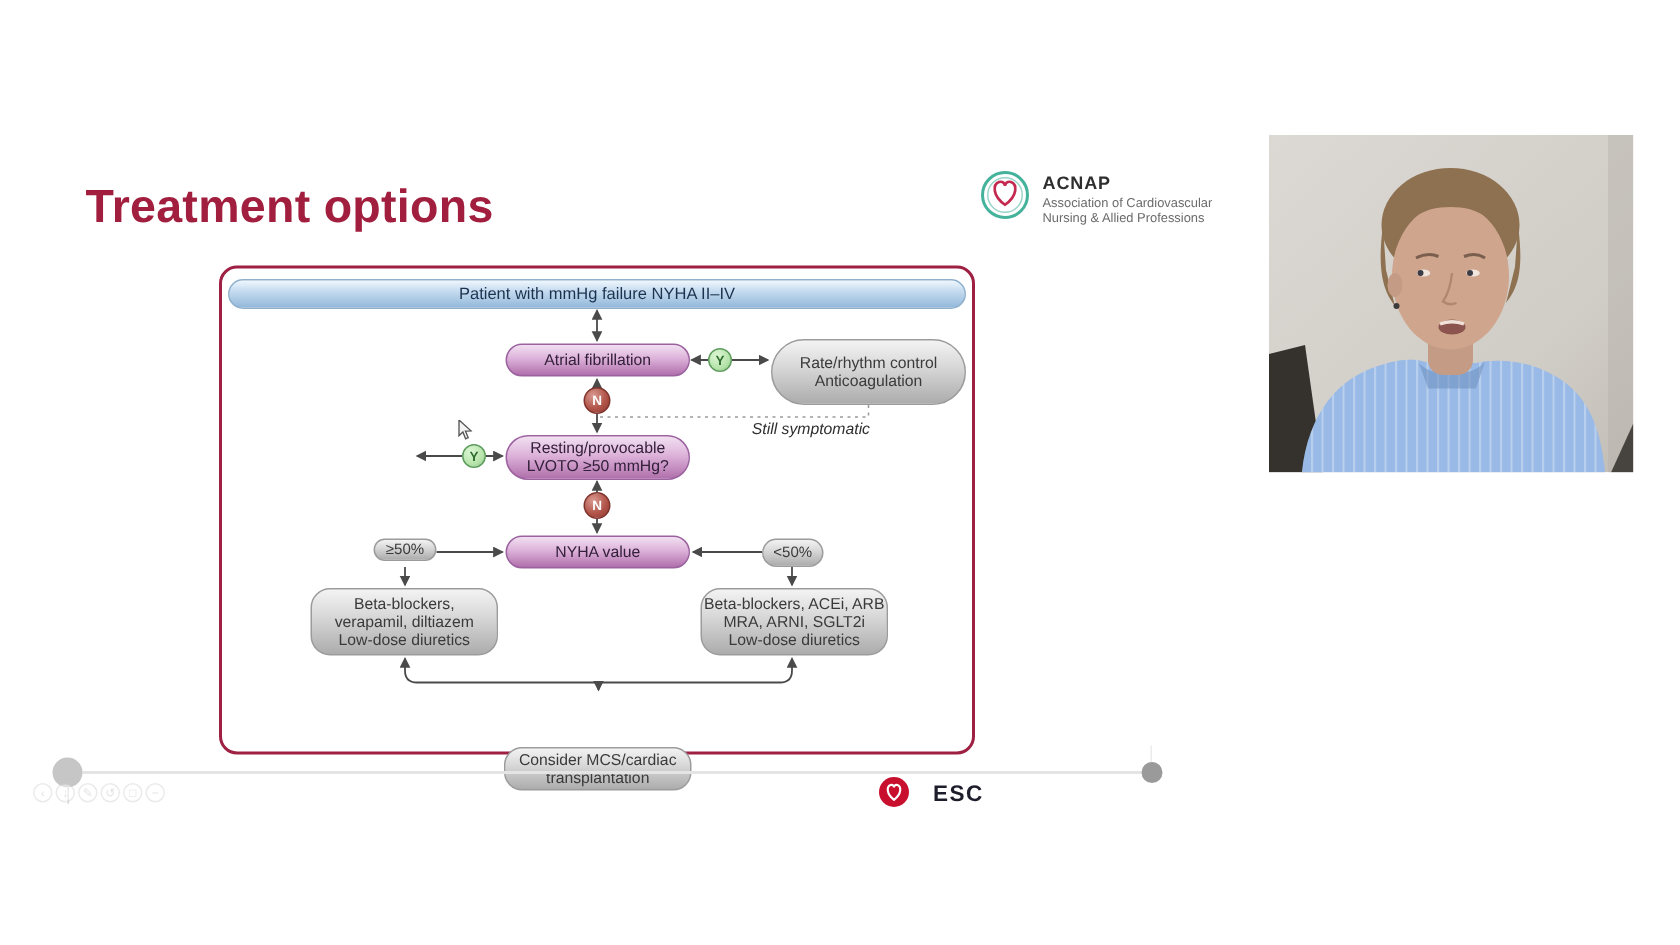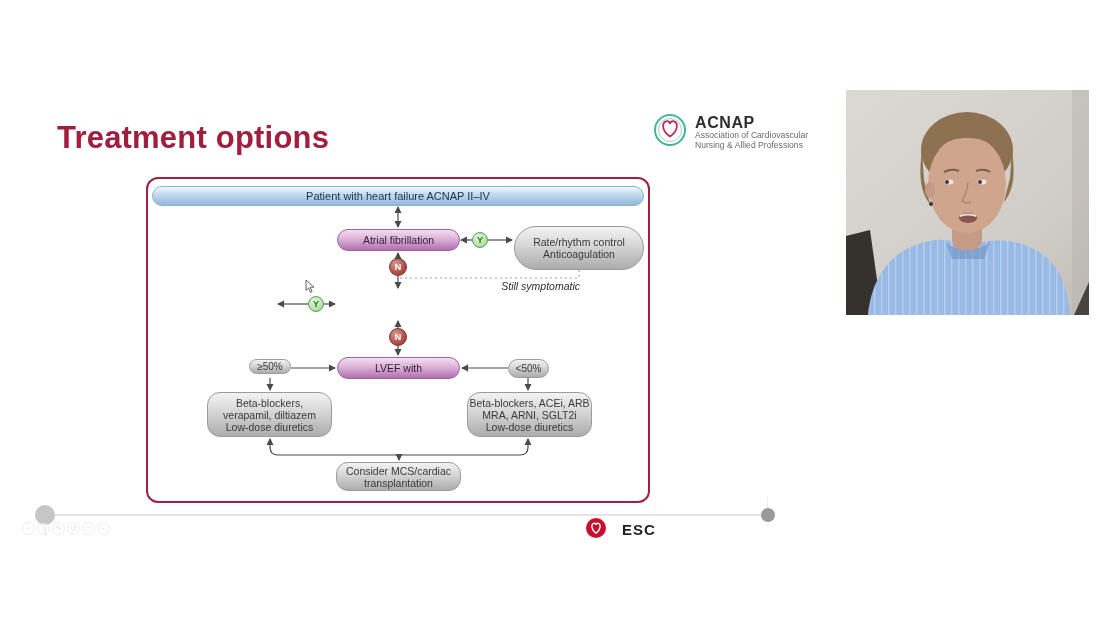--- a/index.html
+++ b/index.html
@@ -5,36 +5,36 @@
   html,body{margin:0;padding:0;}
   body{width:1120px;height:630px;position:relative;background:#ffffff;overflow:hidden;
        font-family:"Liberation Sans",sans-serif;}
   .abs{position:absolute;}
 
   
   .slide-title{left:57px;top:120px;font-size:31px;font-weight:bold;color:#A11E3E;letter-spacing:.2px;}
 
   
   .acnap{left:652px;top:112px;display:flex;align-items:center;gap:7px;}
-  .acnap-text .nm{font-size:16px;font-weight:bold;color:#2e2e2e;letter-spacing:.6px;line-height:15px;}
+  .acnap-text .nm{font-size:12px;font-weight:bold;color:#2e2e2e;letter-spacing:.6px;line-height:15px;}
   .acnap-text .sub{font-size:8.6px;color:#6b6b6b;line-height:10px;}
 
   
   .flowchart{left:146px;top:177px;width:504px;height:326px;font-size:10.5px;color:#333;}
   .panel-border{position:absolute;inset:0;border:2px solid #9E2043;border-radius:12px;pointer-events:none;}
   .fc-box{position:absolute;display:flex;flex-direction:column;align-items:center;justify-content:center;
           text-align:center;line-height:12px;box-sizing:border-box;}
   .bluebox{background:linear-gradient(180deg,#f0f7fd 0%,#c9def1 35%,#93b8da 100%);
            border:1px solid #8fb0cc;border-radius:11px;color:#1c3350;font-size:11px;}
   .pbox{background:linear-gradient(180deg,#f1e0f1 0%,#ddb2da 45%,#b070ab 100%);
         border:1px solid #9c62a0;color:#33203a;}
   .gbox{background:linear-gradient(180deg,#f3f3f3 0%,#d9d9d9 40%,#acacac 100%);
         border:1px solid #9b9b9b;color:#3a3a3a;}
   .stadium{border-radius:999px;}
-  .r12{border-radius:12px;}
+  .r12{border-radius:12px;margin-top:36px;}
   .r14{border-radius:13px;}
   .yn{position:absolute;width:16px;height:16px;border-radius:50%;display:flex;align-items:center;
       justify-content:center;font-size:9px;font-weight:bold;box-sizing:border-box;}
   .yes{background:radial-gradient(circle at 35% 30%,#ddf7d6 0%,#b7e4ab 60%,#93c98a 100%);
        border:1px solid #5d9c5d;color:#2f6e2f;}
   .no{width:18px;height:18px;background:radial-gradient(circle at 35% 30%,#d99a91 0%,#b2554a 55%,#8e382f 100%);
       border:1px solid #7e332c;color:#fff;}
   .stillsym{font-style:italic;font-size:10.5px;color:#2f2f2f;text-align:right;}
 
   .esc-chip{display:flex;align-items:center;gap:15px;background:#ffffff;padding:0 3px;margin-top:28px;}
@@ -104,21 +104,21 @@
       <line x1="362" y1="191" x2="316" y2="191" marker-end="url(#ah)"></line>
 
       <line x1="124" y1="201" x2="124" y2="213" marker-end="url(#ah)"></line>
       <line x1="382" y1="201" x2="382" y2="213" marker-end="url(#ah)"></line>
 
       <path d="M124,262 V270 Q124,278 132,278 H374 Q382,278 382,270 V262" marker-start="url(#ah)" marker-end="url(#ah)"></path>
       <line x1="253" y1="278" x2="253" y2="283" marker-end="url(#ah)"></line>
     </g>
   </svg>
 
-  <div class="fc-box bluebox" style="left:6px;top:9px;width:492px;height:20px;">Patient with heart failure  ACNAP II–IV</div>
+  <div class="fc-box bluebox" style="left:6px;top:9px;width:492px;height:20px;">Patient with mmHg failure  NYHA II–IV</div>
 
   <div class="fc-box pbox stadium" style="left:191px;top:52px;width:123px;height:22px;">Atrial fibrillation</div>
 
   <div class="yn yes" style="left:326px;top:55px;">Y</div>
 
   <div class="fc-box gbox stadium" style="left:368px;top:49px;width:130px;height:44px;">
     <span>Rate/rhythm control</span>
     <span>Anticoagulation</span>
   </div>
 
@@ -126,26 +126,30 @@
 
   <div class="abs stillsym" style="left:280px;top:103px;width:154px;">Still symptomatic</div>
 
   <svg class="abs" style="left:159px;top:103px;" width="10" height="14" viewBox="0 0 10 14">
     <path d="M1,0 L1,10.5 L3.6,8 L5.4,12.5 L7.1,11.7 L5.3,7.4 L9,7.2 Z" fill="#f4f4f4" stroke="#555" stroke-width="0.9"></path>
   </svg>
 
 
   <div class="yn yes" style="left:162px;top:119px;">Y</div>
 
+  <div class="fc-box pbox stadium" style="left:191px;top:113px;width:123px;height:30px;">
+    <span>Resting/provocable</span>
+    <span>LVOTO ≥50 mmHg?</span>
+  </div>
 
   <div class="yn no" style="left:243px;top:151px;">N</div>
 
   <div class="fc-box gbox stadium" style="left:103px;top:182px;width:42px;height:15px;font-size:10px;">≥50%</div>
 
-  <div class="fc-box pbox stadium" style="left:191px;top:180px;width:123px;height:22px;">LVEF with</div>
+  <div class="fc-box pbox stadium" style="left:191px;top:180px;width:123px;height:22px;">NYHA value</div>
 
   <div class="fc-box gbox stadium" style="left:362px;top:182px;width:41px;height:19px;font-size:10px;">&lt;50%</div>
 
   <div class="fc-box gbox r14" style="left:61px;top:215px;width:125px;height:45px;">
     <span>Beta-blockers,</span>
     <span>verapamil, diltiazem</span>
     <span>Low-dose diuretics</span>
   </div>
 
   <div class="fc-box gbox r14" style="left:321px;top:215px;width:125px;height:45px;">

